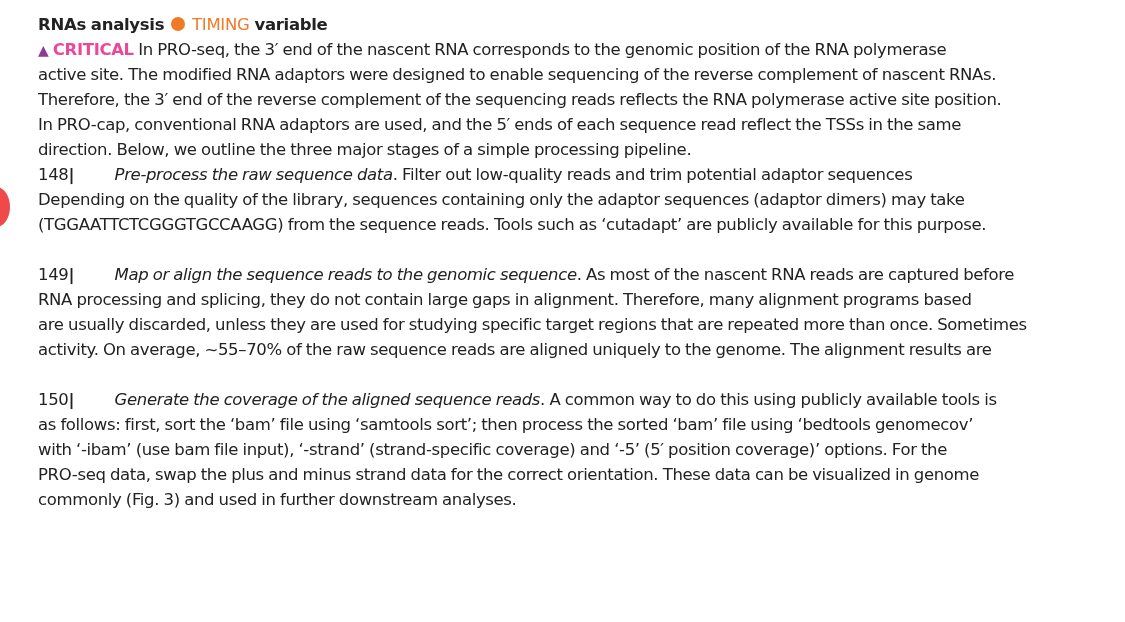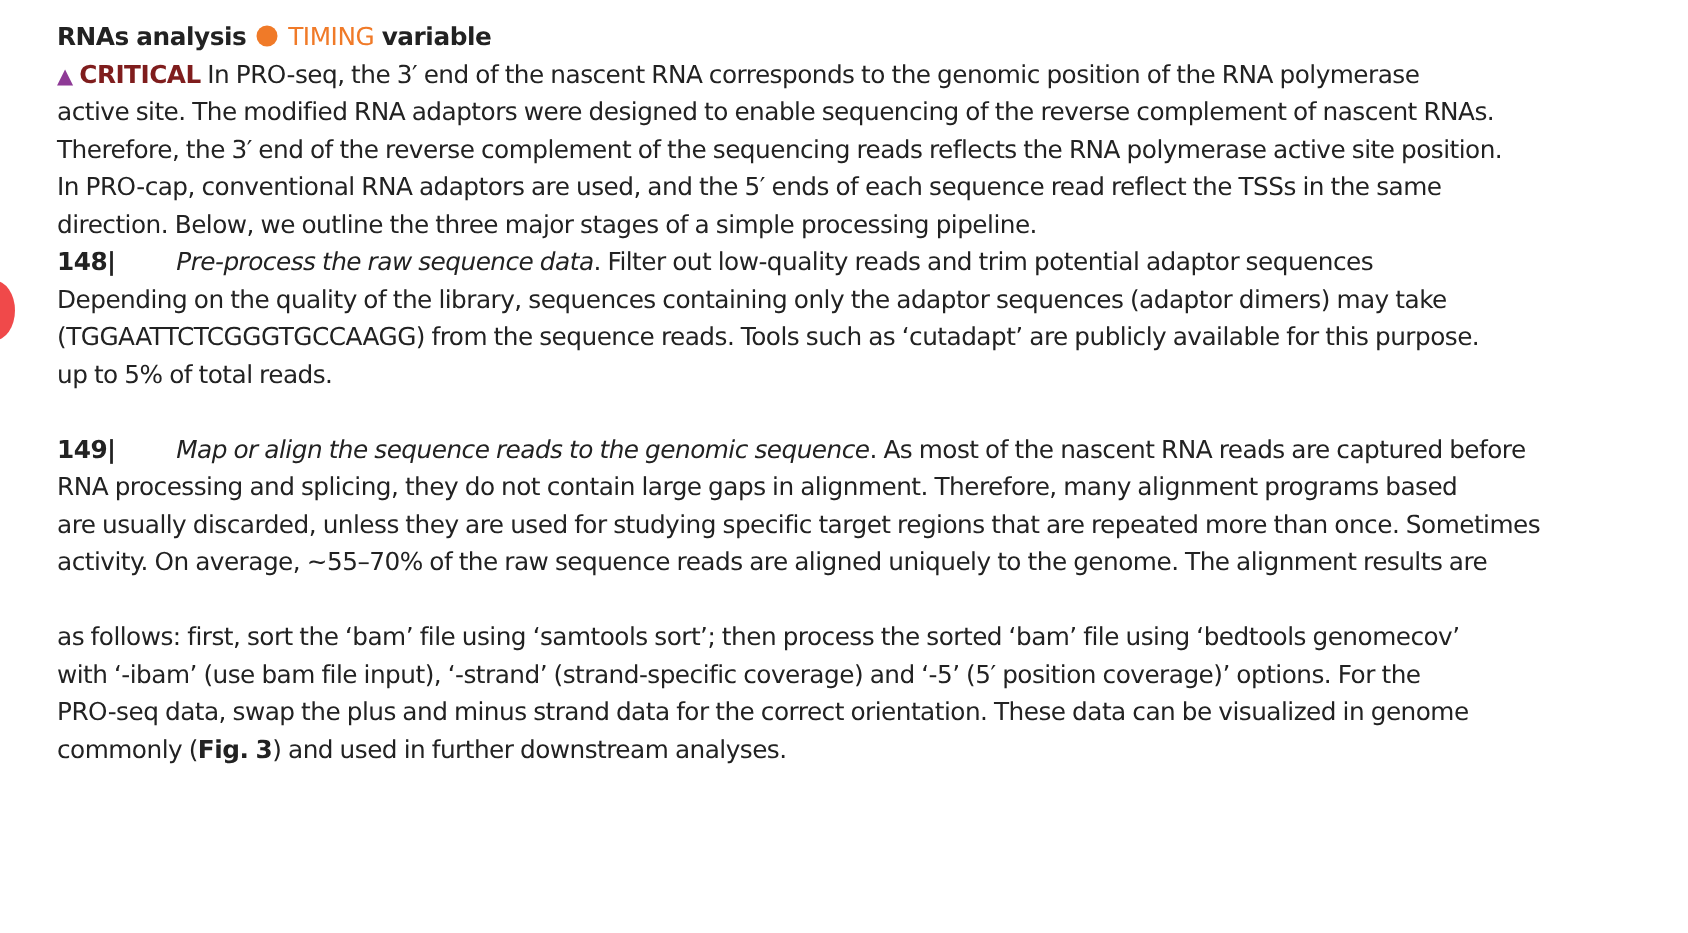--- a/index.html
+++ b/index.html
@@ -41,39 +41,39 @@
     .dot {
       display: inline-block;
       width: 14px;
       height: 14px;
       border-radius: 50%;
       background: #f07a28;
       vertical-align: -1px;
       margin: 0 2px 0 2px;
     }
     .critical {
-      color: #7f1d1d;
+      color: #ec4899;
       font-weight: bold;
     }
     .tri {
       color: #8e3a96;
       font-size: 14px;
     }
     .stepnum {
-      font-weight: bold;
+      font-weight: normal;
     }
     .stepbar {
       font-weight: bold;
     }
     i, .italic {
       font-style: italic;
       margin-left: 36px;
     }
     .bold {
-      font-weight: bold;
+      font-weight: normal;
       text-align: center;
     }
     .gap {
       height: 25px;
     }
     .edge-marker {
       position: absolute;
       left: -18px;
       top: 187px;
       width: 28px;
@@ -101,34 +101,34 @@
     <div class="line">active site. The modified RNA adaptors were designed to enable sequencing of the reverse complement of nascent RNAs.</div>
     <div class="line">Therefore, the 3′ end of the reverse complement of the sequencing reads reflects the RNA polymerase active site position.</div>
     <div class="line">In PRO-cap, conventional RNA adaptors are used, and the 5′ ends of each sequence read reflect the TSSs in the same</div>
     <div class="line">direction. Below, we outline the three major stages of a simple processing pipeline.</div>
   </div>
 
   <div>
     <div class="line"><span class="stepnum">148</span><span class="stepbar">|</span> <i>Pre-process the raw sequence data</i><span>. Filter out low-quality reads and trim potential adaptor sequences</span></div>
     <div class="line">Depending on the quality of the library, sequences containing only the adaptor sequences (adaptor dimers) may take</div>
     <div class="line">(TGGAATTCTCGGGTGCCAAGG) from the sequence reads. Tools such as ‘cutadapt’ are publicly available for this purpose.</div>
-    <div class="line">up to 5% of total reads.</div>
   </div>
 
   <div class="gap"></div>
 
   <div>
     <div class="line"><span class="stepnum">149</span><span class="stepbar">|</span> <i>Map or align the sequence reads to the genomic sequence</i><span>. As most of the nascent RNA reads are captured before</span></div>
     <div class="line">RNA processing and splicing, they do not contain large gaps in alignment. Therefore, many alignment programs based</div>
     <div class="line">are usually discarded, unless they are used for studying specific target regions that are repeated more than once. Sometimes</div>
     <div class="line">activity. On average, ~55–70% of the raw sequence reads are aligned uniquely to the genome. The alignment results are</div>
   </div>
 
   <div class="gap"></div>
 
   <div>
+    <div class="line"><span class="stepnum">150</span><span class="stepbar">|</span> <i>Generate the coverage of the aligned sequence reads</i><span>. A common way to do this using publicly available tools is</span></div>
     <div class="line">as follows: first, sort the ‘bam’ file using ‘samtools sort’; then process the sorted ‘bam’ file using ‘bedtools genomecov’</div>
     <div class="line">with ‘-ibam’ (use bam file input), ‘-strand’ (strand-specific coverage) and ‘-5’ (5′ position coverage)’ options. For the</div>
     <div class="line">PRO-seq data, swap the plus and minus strand data for the correct orientation. These data can be visualized in genome</div>
     <div class="line"><span>commonly (</span><span class="bold">Fig. 3</span><span>) and used in further downstream analyses.</span></div>
   </div>
 
 </div>
 
 </body></html>

